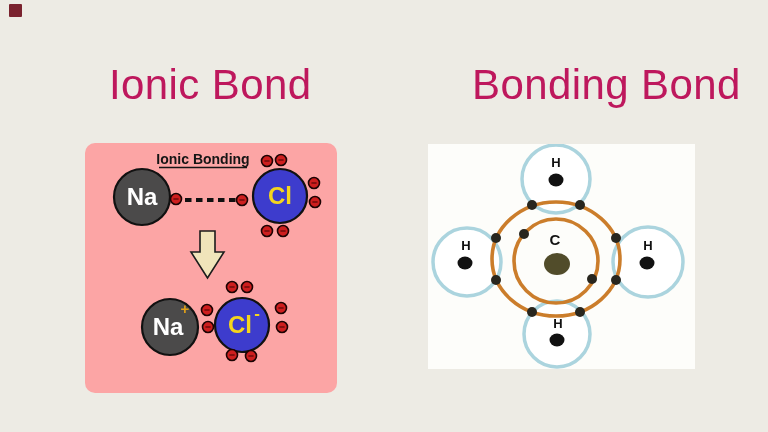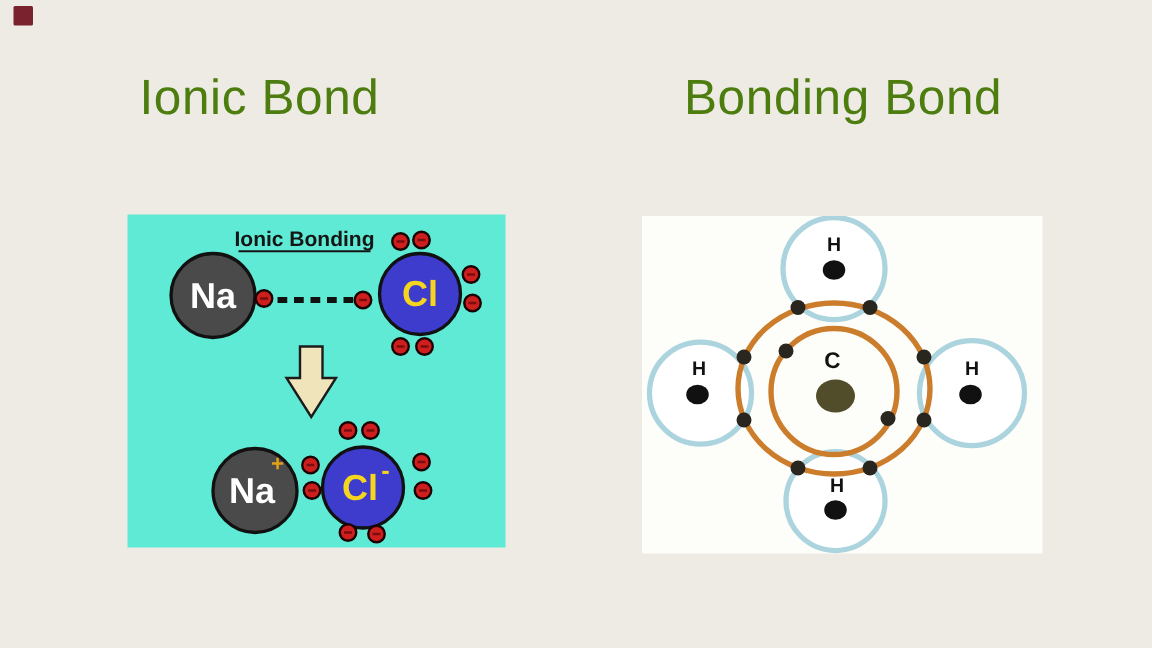--- a/index.html
+++ b/index.html
@@ -6,28 +6,28 @@
   body{
     width:768px;height:432px;position:relative;overflow:hidden;
     background:#edebe4;
     font-family:"Liberation Sans", sans-serif;
   }
   .accent-square{
     position:absolute;left:9px;top:4px;width:13px;height:13px;
     background:#7a222e;border-radius:1px;
   }
   .slide-title{
-    position:absolute;top:48px;margin:0;
-    font-size:33px;font-weight:400;color:#4d7c0f;
+    position:absolute;top:48px;margin:16px;
+    font-size:42px;font-weight:400;color:#be185d;
     letter-spacing:0.4px;line-height:1;white-space:nowrap;
   }
   .title-ionic{left:93px;}
   .title-covalent{left:456px;}
   .fig{position:absolute;margin:0;padding:0;}
-  .fig-ionic{left:85px;top:143px;width:252px;height:222px;background:#5eead4;}
+  .fig-ionic{left:85px;top:143px;width:252px;height:250px;background:#fca5a5;border-radius:10px;}
   .fig-covalent{left:428px;top:144px;width:267px;height:225px;background:#fdfdfa;}
   .fig svg{display:block;}
   text{font-family:"Liberation Sans", sans-serif;}
 </style>
 </head>
 <body>
 
 <div class="accent-square"></div>
 
 <h1 class="slide-title title-ionic">Ionic Bond</h1>

